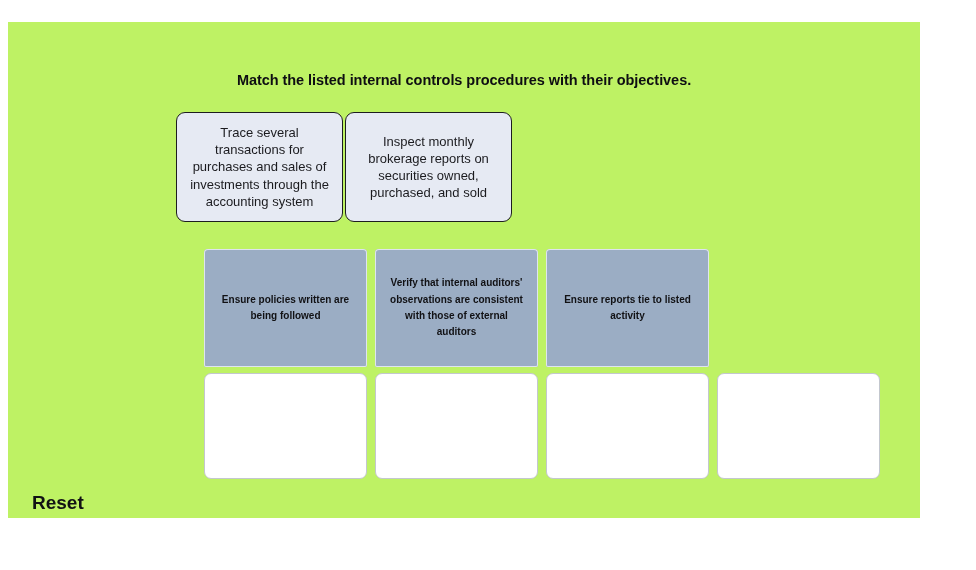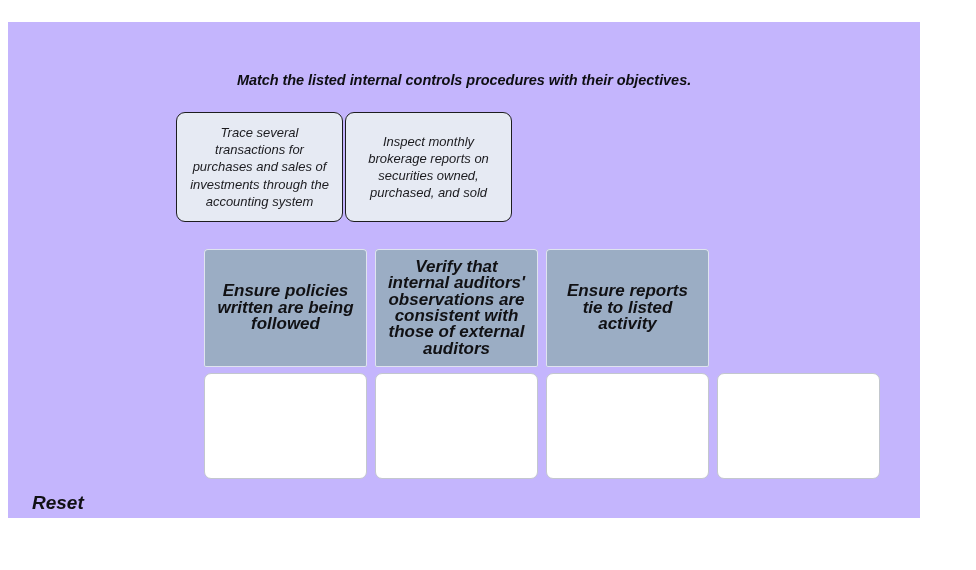--- a/index.html
+++ b/index.html
@@ -18,22 +18,21 @@
     height: 570px;
     background: #ffffff;
   }
 
   .panel {
     position: absolute;
     left: 8px;
     top: 22px;
     width: 912px;
     height: 496px;
-    background: #c4b5fd;
-    font-style: italic;
+    background: #bef264;
   }
 
   .prompt-title {
     position: absolute;
     left: 0;
     top: 50px;
     width: 912px;
     text-align: center;
     font-size: 14.5px;
     font-weight: bold;
@@ -86,21 +85,21 @@
     height: 118px;
     margin-right: 8px;
     background: #9badc4;
     border-radius: 4px 4px 2px 2px;
     box-shadow: 0 0 0 1px #dfe4ef inset;
     display: flex;
     align-items: center;
     justify-content: center;
     text-align: center;
     padding: 4px 10px;
-    font-size: 17px;
+    font-size: 10px;
     font-weight: bold;
     line-height: 16.4px;
     color: #111114;
   }
   .objective-card:last-child { margin-right: 0; }
 
   
   .row-dropzones {
     position: absolute;
     left: 196px;

